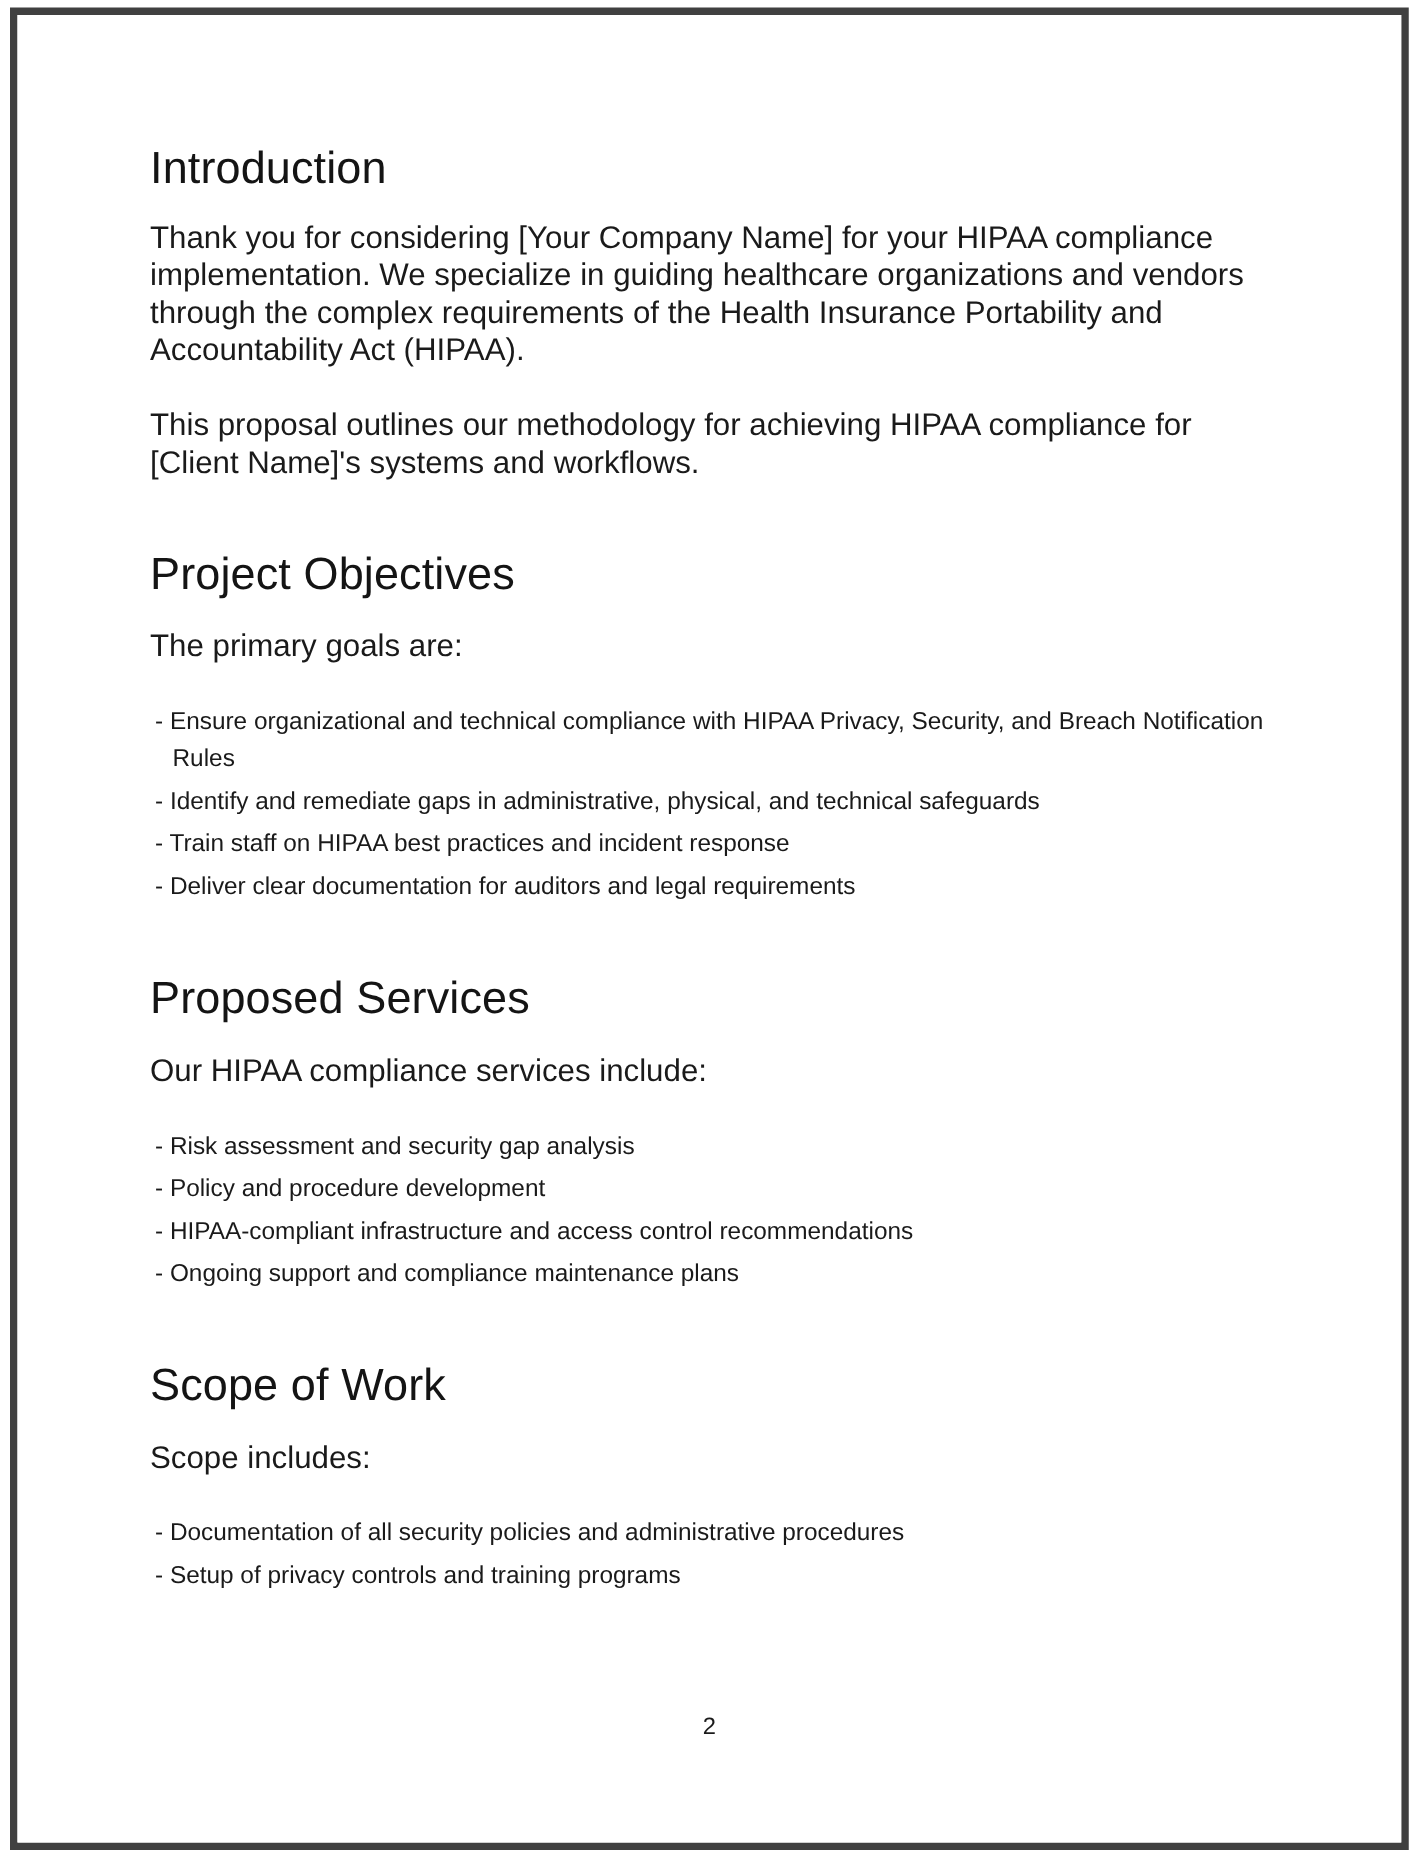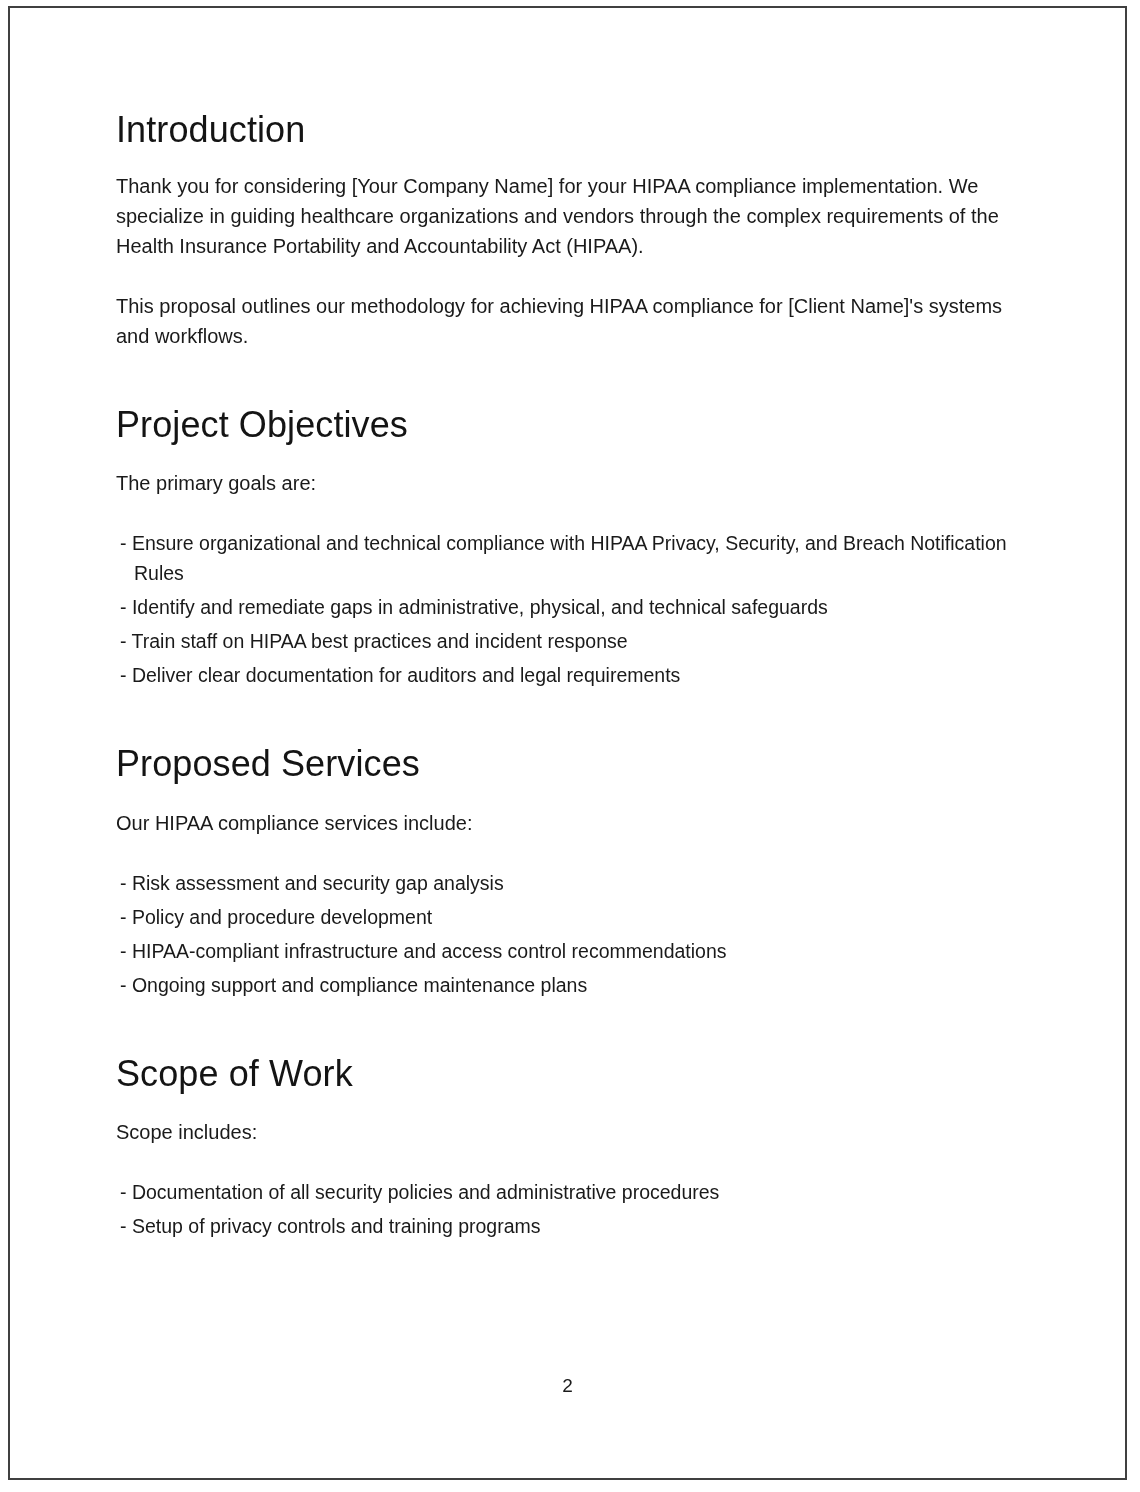--- a/index.html
+++ b/index.html
@@ -15,21 +15,21 @@
     -webkit-font-smoothing: antialiased;
     overflow: hidden;
   }
 
   .page-frame {
     position: absolute;
     left: 8px;
     top: 6px;
     width: 1119px;
     height: 1474px;
-    border: 2px solid #404040;
+    border: 6px solid #404040;
     background: #ffffff;
     box-sizing: border-box;
   }
 
   .page-inner {
     position: absolute;
     left: 0;
     top: 0;
     right: 0;
     bottom: 0;
@@ -49,21 +49,21 @@
     margin: 0 0 22px 0;
     letter-spacing: 0.1px;
     color: #141414;
   }
 
   .section + .section h1.section-heading {
     margin-top: 52px;
   }
 
   p.body-text {
-    font-size: 20px;
+    font-size: 25px;
     line-height: 30px;
     margin: 0;
     color: #1a1a1a;
     max-width: 912px;
   }
 
   p.body-text + p.body-text {
     margin-top: 30px;
   }
 

